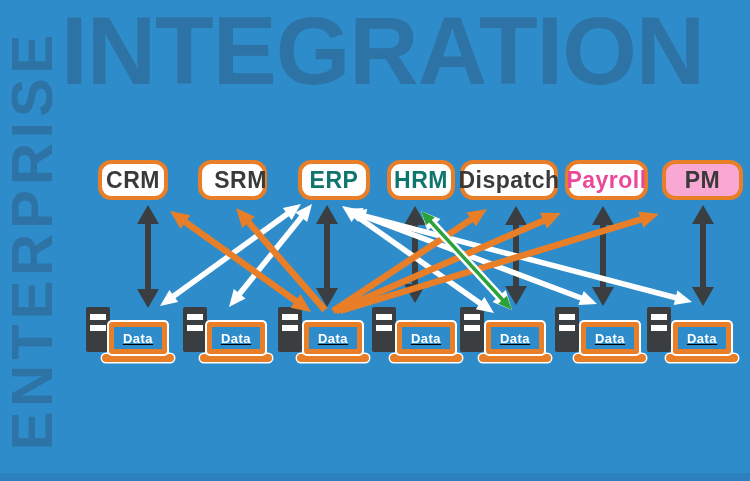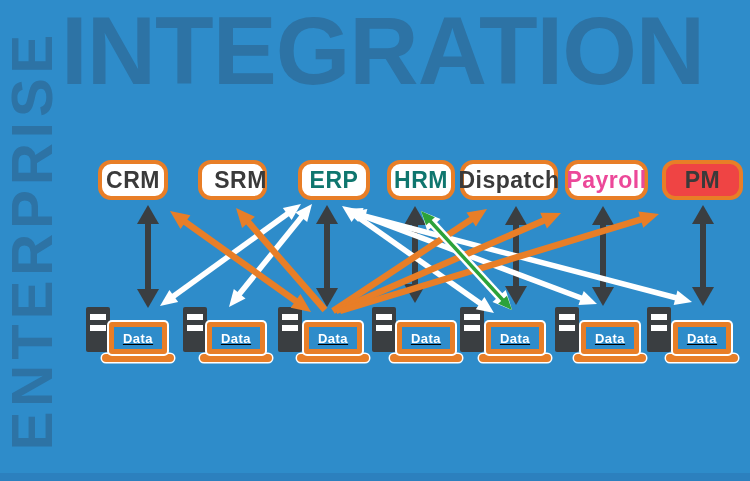--- a/index.html
+++ b/index.html
@@ -65,21 +65,21 @@
       </div>
       <div class="box" style="left: 387px; width: 68px; background: rgb(255, 255, 255); border-color: rgb(232, 126, 39);">
         <span style="color: #0f766e;">HRM</span>
       </div>
       <div class="box" style="left: 460px; width: 98px; background: rgb(255, 255, 255); border-color: rgb(232, 126, 39);">
         <span style="color: rgb(58, 58, 58);">Dispatch</span>
       </div>
       <div class="box" style="left: 565px; width: 83px; background: rgb(255, 255, 255); border-color: rgb(232, 126, 39);">
         <span style="color: #ec4899;">Payroll</span>
       </div>
-      <div class="box" style="left: 662px; width: 81px; background: #ef4444; border-color: rgb(232, 126, 39);">
+      <div class="box" style="left: 662px; width: 81px; background: #f9a8d4; border-color: rgb(232, 126, 39);">
         <span style="color: rgb(58, 58, 58);">PM</span>
       </div>
     </div>
   <div id="nodes">
       <div class="tower" style="left: 86px; background: rgb(58, 62, 65);">
         <div class="slot slot1"></div>
         <div class="slot slot2"></div>
       </div>
       <div class="laptop-base" style="left: 102px; background: rgb(232, 126, 39);"></div>
       <div class="laptop-screen" style="left: 109px; background: rgb(232, 126, 39);">

